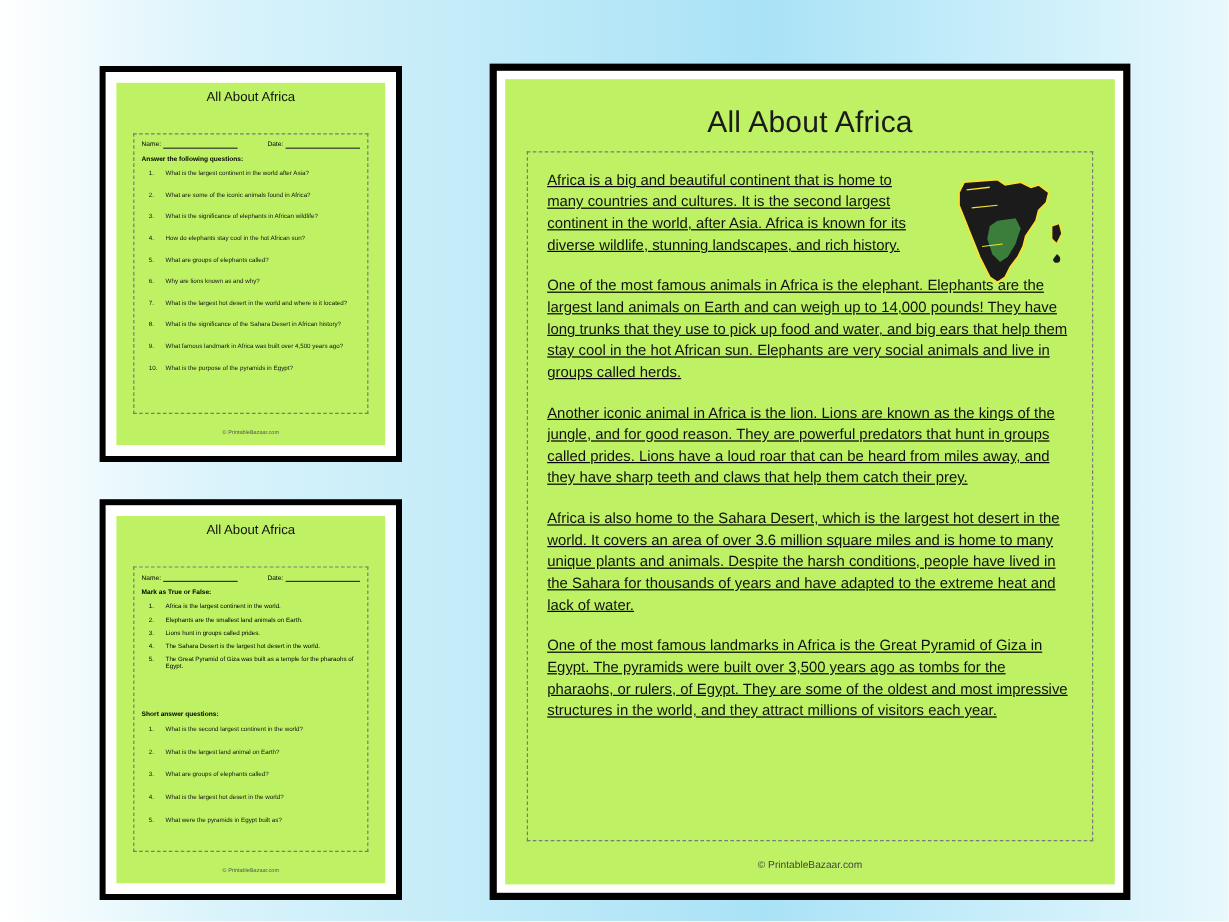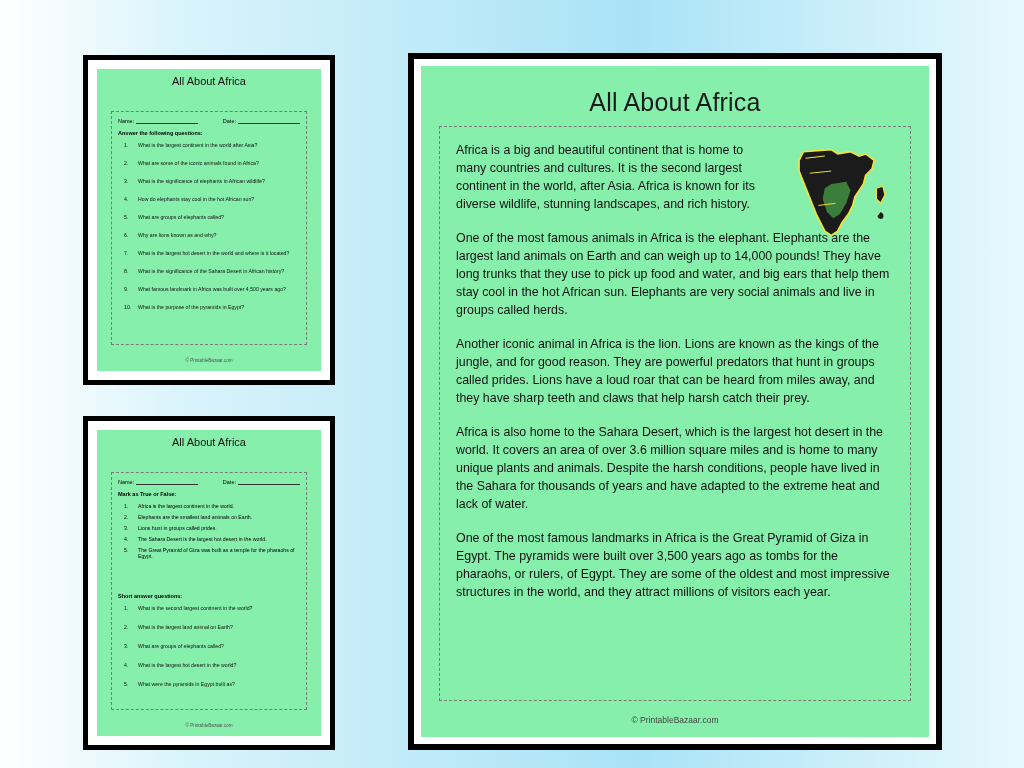--- a/index.html
+++ b/index.html
@@ -16,21 +16,21 @@
   }
   
   .sheet {
     position: absolute;
     background: #ffffff;
     border: 5px solid #000000;
   }
   .sheet-inner {
     position: absolute;
     inset: 9px;
-    background: #86efac;
+    background: #bef264;
   }
   .sheet-title {
     text-align: center;
     font-weight: 400;
     color: #111;
   }
   .dashed {
     border: 1px dashed #7a7a7a;
   }
   .namedate {
@@ -89,20 +89,21 @@
     text-align: center;
     font-size: 25px;
     color: #1b1b1b;
     margin: 22px 0 16px;
     letter-spacing: .2px;
   }
   #sheet3 .dashed-body {
     position: absolute;
     left: 18px; right: 18px; top: 60px; bottom: 36px;
     padding: 14px 16px 10px;
+    text-decoration: underline;
   }
   #sheet3 .para {
     font-size: 12.4px;
     line-height: 18px;
     color: #111;
     margin: 0 0 16px;
     text-align: left;
   }
   #sheet3 .para.first { margin-right: 118px; }
   #sheet3 .footer {
@@ -257,21 +258,21 @@
           <path d="M40,40 L54,38 L58,46 L54,58 L48,68 L42,72 L36,66 L32,54 L34,44 Z" fill="#3b7d3a"></path>
           <path d="M82,44 L88,42 L90,50 L86,58 L82,54 Z" fill="#1b1b1b" stroke="#f2e23a" stroke-width="1.2"></path>
           <path d="M86,66 q4,2 2,6 q-4,2 -5,-2 z" fill="#1b1b1b"></path>
           <path d="M16,16 L34,14" stroke="#f2e23a" stroke-width="1" fill="none"></path>
           <path d="M20,30 L40,28" stroke="#f2e23a" stroke-width="0.9" fill="none"></path>
           <path d="M28,60 L44,58" stroke="#f2e23a" stroke-width="0.9" fill="none"></path>
         </svg>
 
         <p class="para first">Africa is a big and beautiful continent that is home to many countries and cultures. It is the second largest continent in the world, after Asia. Africa is known for its diverse wildlife, stunning landscapes, and rich history.</p>
         <p class="para">One of the most famous animals in Africa is the elephant. Elephants are the largest land animals on Earth and can weigh up to 14,000 pounds! They have long trunks that they use to pick up food and water, and big ears that help them stay cool in the hot African sun. Elephants are very social animals and live in groups called herds.</p>
-        <p class="para">Another iconic animal in Africa is the lion. Lions are known as the kings of the jungle, and for good reason. They are powerful predators that hunt in groups called prides. Lions have a loud roar that can be heard from miles away, and they have sharp teeth and claws that help harsh catch their prey.</p>
+        <p class="para">Another iconic animal in Africa is the lion. Lions are known as the kings of the jungle, and for good reason. They are powerful predators that hunt in groups called prides. Lions have a loud roar that can be heard from miles away, and they have sharp teeth and claws that help them catch their prey.</p>
         <p class="para">Africa is also home to the Sahara Desert, which is the largest hot desert in the world. It covers an area of over 3.6 million square miles and is home to many unique plants and animals. Despite the harsh conditions, people have lived in the Sahara for thousands of years and have adapted to the extreme heat and lack of water.</p>
         <p class="para">One of the most famous landmarks in Africa is the Great Pyramid of Giza in Egypt. The pyramids were built over 3,500 years ago as tombs for the pharaohs, or rulers, of Egypt. They are some of the oldest and most impressive structures in the world, and they attract millions of visitors each year.</p>
       </div>
       <div class="footer">© PrintableBazaar.com</div>
     </div>
   </div>
 
 </div>
 
 </body></html>

